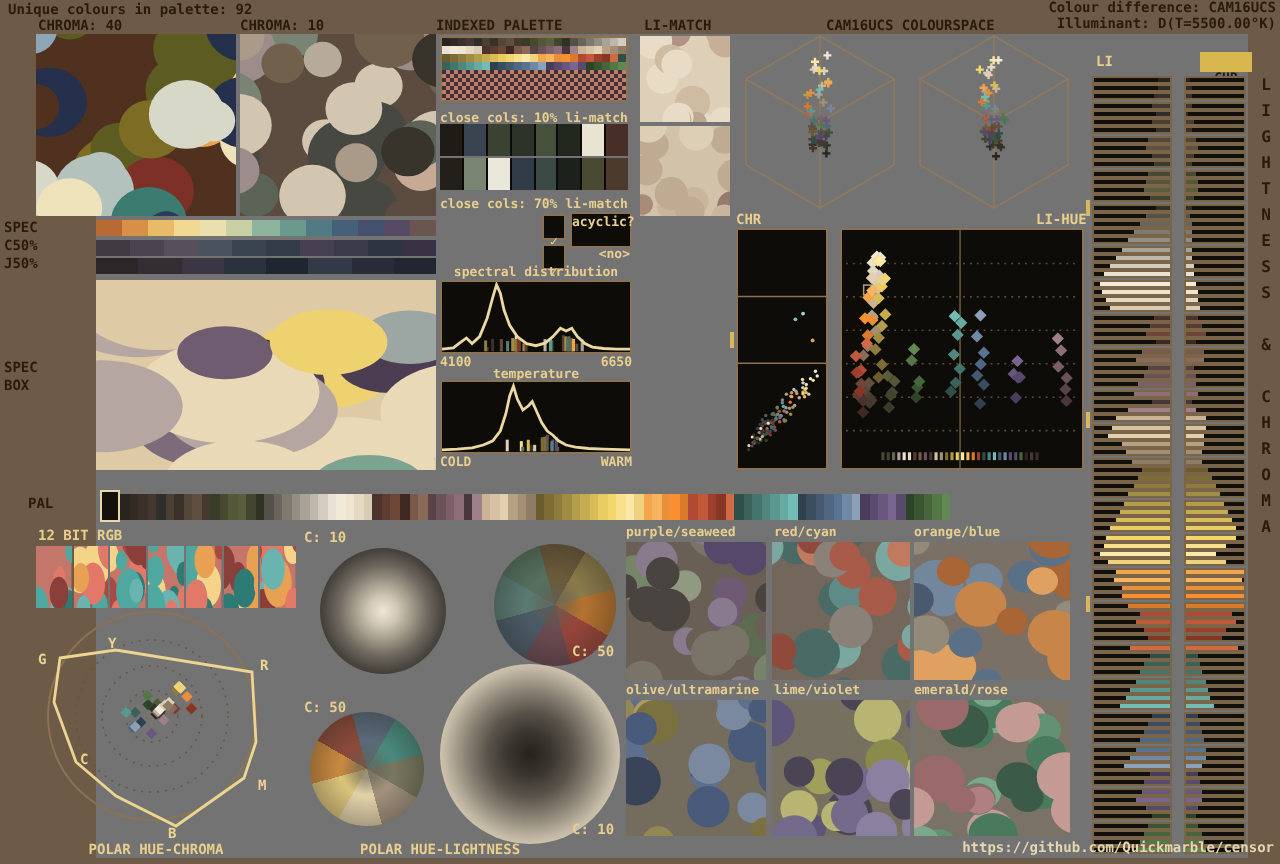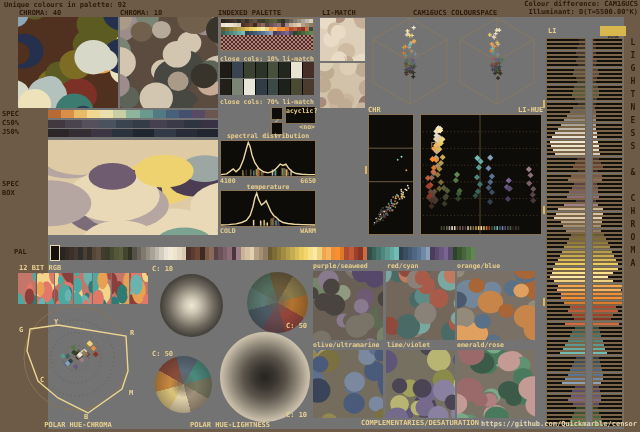--- a/index.html
+++ b/index.html
@@ -1823,21 +1823,21 @@
       </svg></div>
   <div class="lb" style="left:28px;top:421px;width:100px;text-align:center">POLAR HUE-CHROMA</div>
 
   <div class="circle" style="left: 160px; top: 274px; width: 63px; height: 63px; background: radial-gradient(circle, rgb(239, 231, 211) 0%, rgb(207, 198, 181) 16.7%, rgb(160, 152, 136) 33.3%, rgb(111, 105, 96) 50%, rgb(74, 70, 63) 66.7%, rgb(45, 43, 39) 83.3%, rgb(25, 24, 22) 100%);"></div>
   <div class="circle" style="left: 247px; top: 272px; width: 61px; height: 61px; background: radial-gradient(circle, rgba(30, 28, 24, 0) 35%, rgba(30, 28, 24, 0.45) 92%), radial-gradient(circle, rgba(100, 95, 85, 0.55) 0px, rgba(100, 95, 85, 0.55) 12%, rgba(100, 95, 85, 0) 32%), conic-gradient(from 30deg, rgb(138, 122, 74) 0%, rgb(138, 122, 74) 12.5%, rgb(180, 114, 46) 12.5%, rgb(180, 114, 46) 25%, rgb(150, 69, 58) 25%, rgb(150, 69, 58) 37.5%, rgb(106, 74, 80) 37.5%, rgb(106, 74, 80) 50%, rgb(74, 90, 102) 50%, rgb(74, 90, 102) 62.5%, rgb(90, 122, 114) 62.5%, rgb(90, 122, 114) 75%, rgb(85, 112, 94) 75%, rgb(85, 112, 94) 87.5%, rgb(106, 90, 58) 87.5%, rgb(106, 90, 58) 100%);"></div>
   <div class="circle" style="left: 155px; top: 356px; width: 57px; height: 57px; background: radial-gradient(circle, rgba(30, 28, 24, 0) 35%, rgba(30, 28, 24, 0.45) 92%), radial-gradient(circle, rgba(100, 95, 85, 0.55) 0px, rgba(100, 95, 85, 0.55) 12%, rgba(100, 95, 85, 0) 32%), conic-gradient(from 210deg, rgb(217, 194, 122) 0%, rgb(217, 194, 122) 12.5%, rgb(200, 136, 63) 12.5%, rgb(200, 136, 63) 25%, rgb(138, 74, 58) 25%, rgb(138, 74, 58) 37.5%, rgb(90, 106, 120) 37.5%, rgb(90, 106, 120) 50%, rgb(74, 138, 124) 50%, rgb(74, 138, 124) 62.5%, rgb(119, 119, 95) 62.5%, rgb(119, 119, 95) 75%, rgb(160, 144, 122) 75%, rgb(160, 144, 122) 87.5%, rgb(224, 208, 168) 87.5%, rgb(224, 208, 168) 100%);"></div>
   <div class="circle" style="left: 220px; top: 332px; width: 90px; height: 90px; background: radial-gradient(circle, rgb(38, 35, 31) 0%, rgb(57, 53, 47) 16.7%, rgb(89, 83, 74) 33.3%, rgb(138, 130, 116) 50%, rgb(194, 184, 164) 66.7%, rgb(234, 223, 196) 83.3%, rgb(246, 236, 202) 100%);"></div>
   <span class="lb" style="left:286px;top:322px">C: 50</span>
   <span class="lb" style="left:152px;top:350px">C: 50</span>
   <span class="lb" style="left:286px;top:411px">C: 10</span>
-  <div class="lb" style="left:180px;top:421px;width:100px;text-align:center">POLAR HUE-LIGHTNESS</div>
+  <div class="lb" style="left:180px;top:421px;width:100px;text-align:left">POLAR HUE-LIGHTNESS</div>
 
   <span class="lb s" style="left:313px;top:262px">purple/seaweed</span>
   <span class="lb s" style="left:387px;top:262px">red/cyan</span>
   <span class="lb s" style="left:457px;top:262px">orange/blue</span>
   <div class="mos" style="left:313px;top:271px;width:70px;height:69px">
       <svg viewBox="0 0 100 100" preserveAspectRatio="none">
         <rect x="0" y="0" width="100" height="100" fill="#6a5f55"></rect>
         <circle cx="62.1" cy="-6.4" r="17.6" fill="#7a7468"></circle>
         <circle cx="94.0" cy="67.6" r="16.0" fill="#5d6b52"></circle>
         <circle cx="6.5" cy="26.0" r="16.6" fill="#76856a"></circle>
@@ -2017,16 +2017,15 @@
         <circle cx="66.6" cy="59.6" r="13.9" fill="#3c5a48"></circle>
         <circle cx="40.7" cy="72.8" r="11.6" fill="#7a7264"></circle>
         <circle cx="41.7" cy="73.7" r="10.0" fill="#b08080"></circle>
         <circle cx="32.1" cy="19.1" r="15.8" fill="#3c5a48"></circle>
         <circle cx="29.9" cy="73.3" r="9.6" fill="#9a6a6a"></circle>
         <circle cx="96.7" cy="56.5" r="18.0" fill="#c49a94"></circle>
         <circle cx="50.7" cy="98.9" r="15.8" fill="#4a7a5e"></circle>
         <circle cx="18.3" cy="5.5" r="16.8" fill="#9a6a6a"></circle>
       </svg>
     </div>
-  <div class="lb" style="left:350px;top:419px;width:140px;text-align:center">COMPLEMENTARIES/DESATURATION</div>
   <span class="lb" style="right:3px;top:420px;color:#e4d7b2">https://github.com/Quickmarble/censor</span>
 
 </div>
 
 </body></html>

